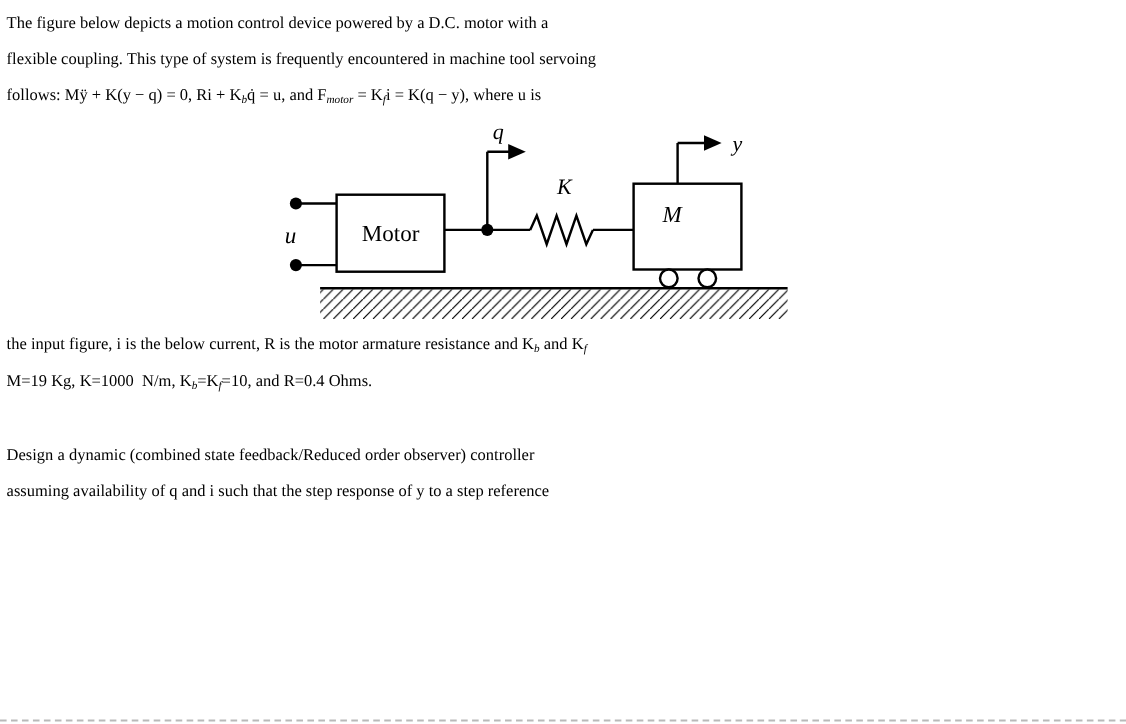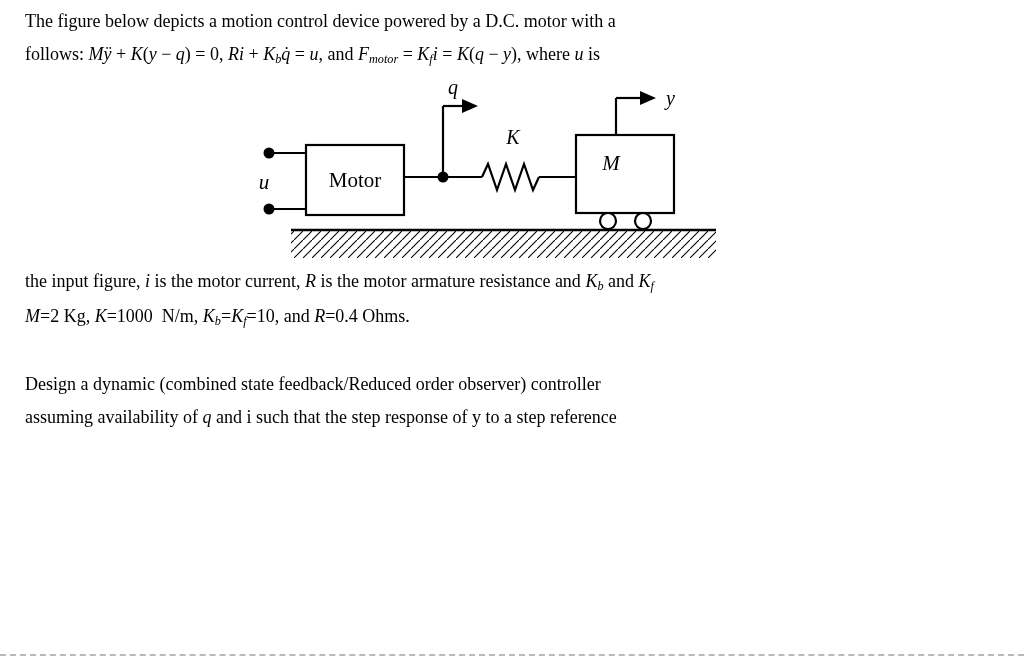--- a/index.html
+++ b/index.html
@@ -6,23 +6,23 @@
   body {
     width: 1024px;
     height: 658px;
     background: #ffffff;
     color: #000000;
     font-family: "Liberation Serif", serif;
     overflow: hidden;
     position: relative;
   }
   .doc { padding: 5px 8px 0 6px; }
-  .para { font-size: 18px; line-height: 33px; margin-left: 19px; }
+  .para { font-size: 15px; line-height: 33px; }
   .line { white-space: nowrap; }
-  .seg-i { font-style: italic; }
+  .seg-i { }
   .seg-sub {
     font-style: italic;
     font-size: 0.68em;
     position: relative;
     top: 0.25em;
   }
   .figure { margin: 5px 0 2px 0; height: 185px; }
   .figure svg { display: block; }
   .spacer { height: 33px; }
   .page-edge {
@@ -32,20 +32,21 @@
     border-top: 2px dashed #b9b9b9;
   }
 </style>
 </head>
 <body>
 
 <div class="doc">
 
   <div class="para">
     <div class="line"><span>The figure below depicts a motion control device powered by a D.C. motor with a</span></div>
+    <div class="line"><span>flexible coupling. This type of system is frequently encountered in machine tool servoing</span></div>
     <div class="line"><span>follows: </span><span class="seg-i">Mÿ</span><span> + </span><span class="seg-i">K</span><span>(</span><span class="seg-i">y</span><span> − </span><span class="seg-i">q</span><span>) = 0, </span><span class="seg-i">Ri</span><span> + </span><span class="seg-i">K</span><span class="seg-sub">b</span><span class="seg-i">q̇</span><span> = </span><span class="seg-i">u</span><span>, and </span><span class="seg-i">F</span><span class="seg-sub">motor</span><span> = </span><span class="seg-i">K</span><span class="seg-sub">f</span><span class="seg-i">i</span><span> = </span><span class="seg-i">K</span><span>(</span><span class="seg-i">q</span><span> − </span><span class="seg-i">y</span><span>), where </span><span class="seg-i">u</span><span> is</span></div>
   </div>
 
   <div class="figure">
     <svg width="1024" height="185" viewBox="0 0 1024 185">
 
       <defs>
         <pattern id="hatch" width="9" height="9" patternUnits="userSpaceOnUse">
           <path d="M0,9 L9,0" stroke="#000000" stroke-width="1.1"></path>
         </pattern>
@@ -99,22 +100,22 @@
         <line x1="610" y1="57" x2="610" y2="20" stroke="#000" stroke-width="2.2"></line>
         <line x1="610" y1="20" x2="636" y2="20" stroke="#000" stroke-width="2.2"></line>
         <polygon points="650,20 634,13 634,27" fill="#000"></polygon>
         <text x="660" y="27" font-size="20" font-style="italic">y</text>
       </g>
 
     </svg>
   </div>
 
   <div class="para">
-    <div class="line"><span>the input figure, </span><span class="seg-i">i</span><span> is the motor current, </span><span class="seg-i">R</span><span> is the motor armature resistance and </span><span class="seg-i">K</span><span class="seg-sub">b</span><span> and </span><span class="seg-i">K</span><span class="seg-sub">f</span></div>
-    <div class="line"><span class="seg-i">M</span><span>=2 Kg, </span><span class="seg-i">K</span><span>=1000&nbsp; N/m, </span><span class="seg-i">K</span><span class="seg-sub">b</span><span>=</span><span class="seg-i">K</span><span class="seg-sub">f</span><span>=10, and </span><span class="seg-i">R</span><span>=0.4 Ohms.</span></div>
+    <div class="line"><span>the input figure, </span><span class="seg-i">i</span><span> is the below current, </span><span class="seg-i">R</span><span> is the motor armature resistance and </span><span class="seg-i">K</span><span class="seg-sub">b</span><span> and </span><span class="seg-i">K</span><span class="seg-sub">f</span></div>
+    <div class="line"><span class="seg-i">M</span><span>=19 Kg, </span><span class="seg-i">K</span><span>=1000&nbsp; N/m, </span><span class="seg-i">K</span><span class="seg-sub">b</span><span>=</span><span class="seg-i">K</span><span class="seg-sub">f</span><span>=10, and </span><span class="seg-i">R</span><span>=0.4 Ohms.</span></div>
   </div>
 
   <div class="spacer"></div>
 
   <div class="para">
     <div class="line"><span>Design a dynamic (combined state feedback/Reduced order observer) controller</span></div>
     <div class="line"><span>assuming availability of </span><span class="seg-i">q</span><span> and i such that the step response of y to a step reference</span></div>
   </div>
 
 </div>

